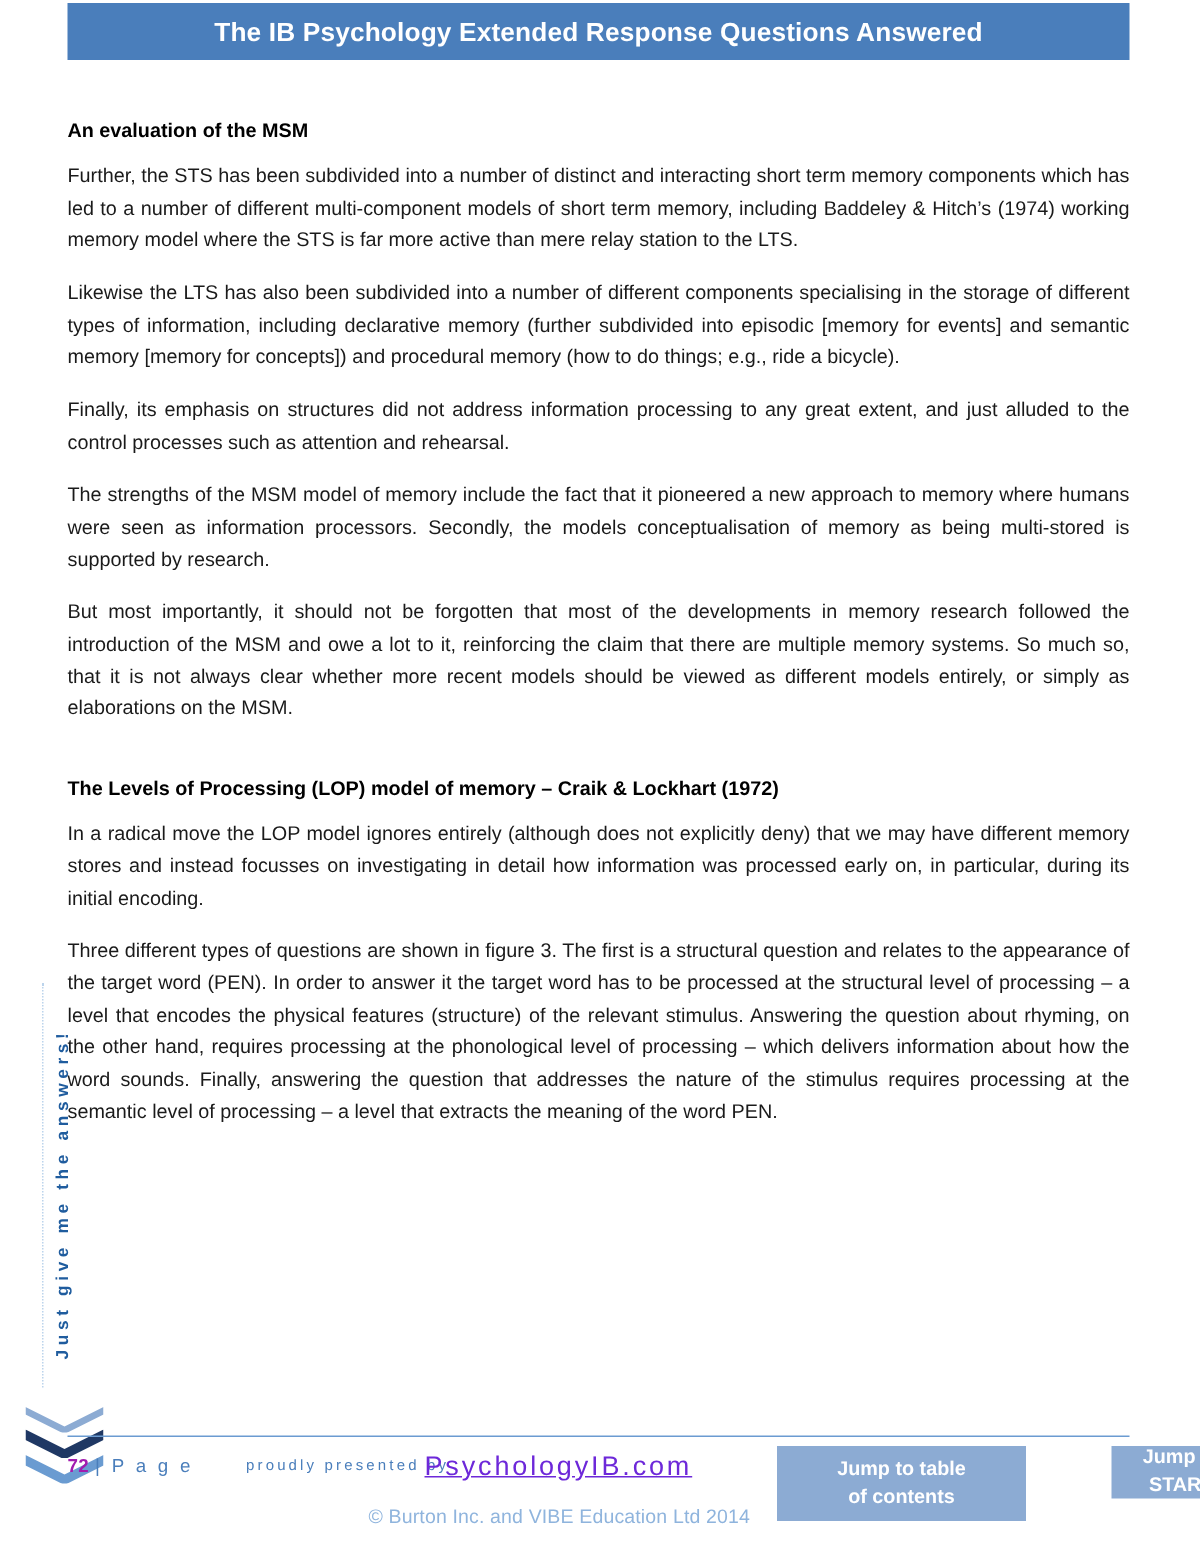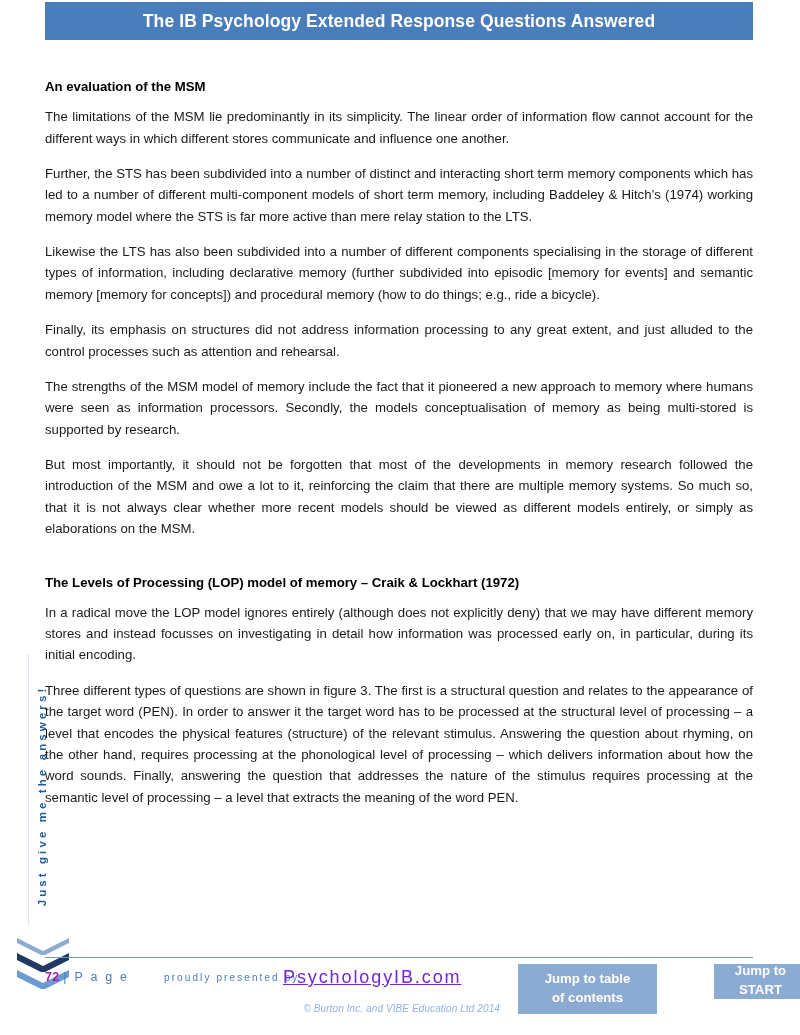--- a/index.html
+++ b/index.html
@@ -161,24 +161,23 @@
     color: #6d28d9;
     letter-spacing: 1.9px;
     text-decoration: underline;
   }
   .copyright {
     position: absolute;
     left: 0;
     top: 40px;
     width: 455px;
     text-align: right;
-    font-size: 10px;
+    font-size: 13px;
     color: #8fb4dd;
     letter-spacing: 0.1px;
-    font-style: italic;
   }
   .jump-buttons {
     position: absolute;
     left: 473px;
     top: 1px;
     display: flex;
     gap: 9px;
   }
   .jump-btn {
     background: #8cabd3;
@@ -186,21 +185,21 @@
     font-size: 13.2px;
     font-weight: bold;
     text-align: center;
     line-height: 1.42;
     padding: 9px 6px 10px 6px;
     box-sizing: border-box;
     display: flex;
     align-items: center;
     justify-content: center;
   }
-  .jump-btn.wide { width: 139px; height: 50px; }
+  .jump-btn.wide { width: 166px; height: 50px; }
   .jump-btn.narrow { width: 93px; height: 35px; margin-left: 48px; }
   .jump-btn span { display: block; }
 </style>
 </head>
 <body>
 
 <div class="header-banner">
   <div class="title">The IB Psychology Extended Response Questions Answered</div>
 </div>
 
@@ -223,21 +222,20 @@
         <polygon points="0,0 26,13 52,0 52,7 26,20 0,7" fill="#6a9bd1"></polygon>
       </svg>
     </div>
   </div>
 </div>
 
 <div class="content">
 
   <h2 class="section-heading">An evaluation of the MSM</h2>
 
-  <p class="body-par">The limitations of the MSM lie predominantly in its simplicity. The linear order of information flow cannot account for the different ways in which different stores communicate and influence one another.</p>
 
   <p class="body-par">Further, the STS has been subdivided into a number of distinct and interacting short term memory components which has led to a number of different multi-component models of short term memory, including Baddeley &amp; Hitch’s (1974) working memory model where the STS is far more active than  mere relay station to the LTS.</p>
 
   <p class="body-par"><span>Likewise the LTS has also been subdivided into a number of different components specialising in the storage of different types of information, including </span><b>declarative memory</b><span> (further subdivided into </span><b>episodic</b><span> [memory for events] and </span><b>semantic memory</b><span> [memory for concepts]) and </span><b>procedural memory</b><span> (how to do things; e.g., ride a bicycle).</span></p>
 
   <p class="body-par">Finally, its emphasis on structures did not address information processing to any great extent, and just alluded to the control processes such as attention and rehearsal.</p>
 
   <p class="body-par">The strengths of the MSM model of memory include the fact that it pioneered a new approach to memory where humans were seen as information processors. Secondly, the models conceptualisation of memory as being multi-stored is supported by research.</p>
 
   <p class="body-par">But most importantly, it should not be forgotten that most of the developments in memory research followed the introduction of the MSM and owe a lot to it, reinforcing the claim that there are multiple memory systems. So much so, that it is not always clear whether more recent models should be viewed as different models entirely, or simply as elaborations on the MSM.</p>

